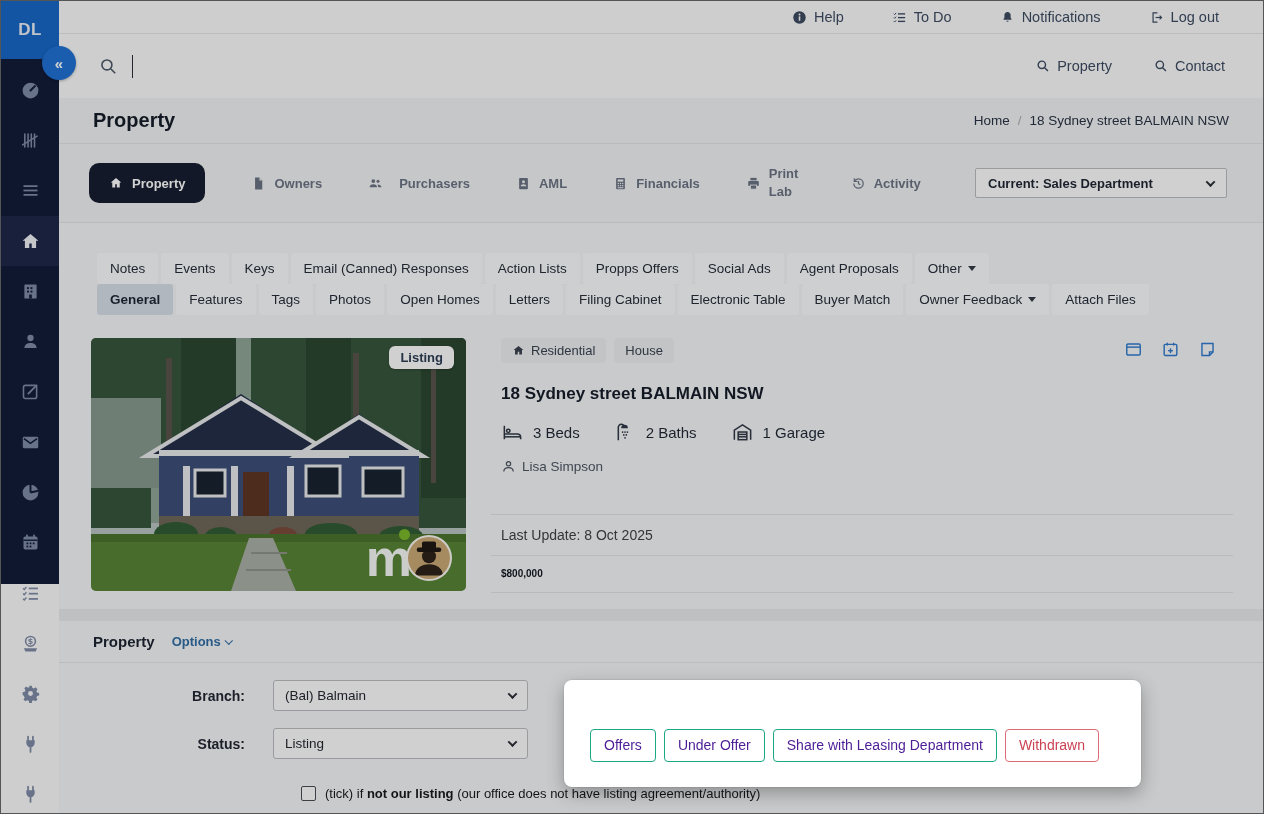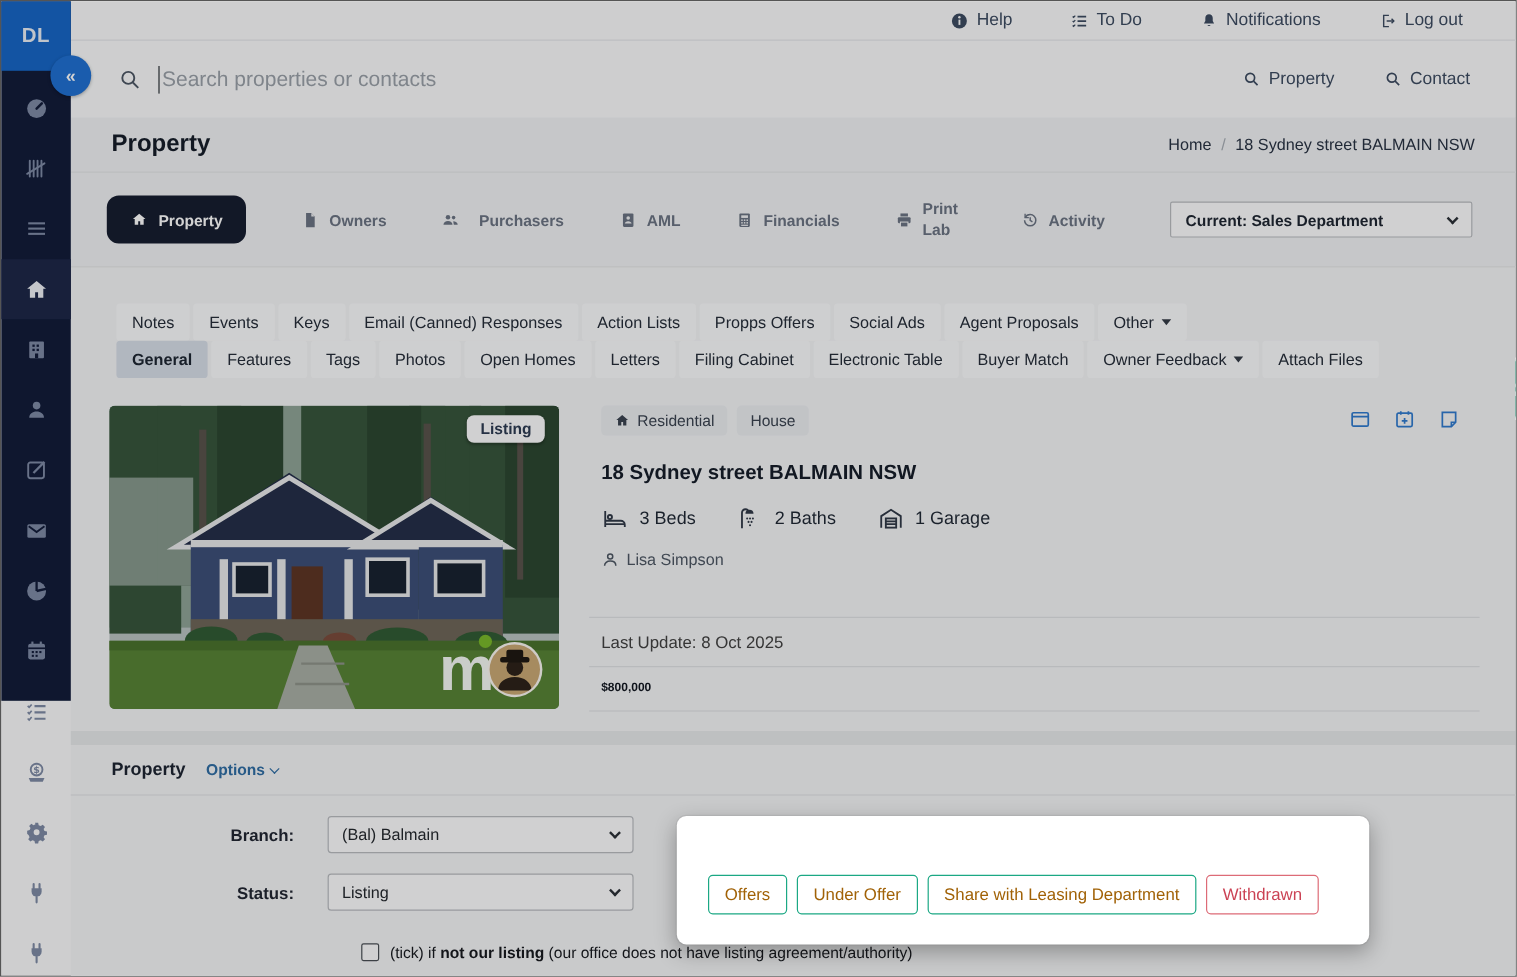--- a/index.html
+++ b/index.html
@@ -6,21 +6,21 @@
   html,body { background:#888; }
   body { font-family:"Liberation Sans", sans-serif; }
   #frame { position:relative; width:1264px; height:814px; background:#fafbfc; overflow:hidden;
            border:1px solid #555; }
 
   
   .dim-overlay { position:absolute; inset:0; background:rgba(10,10,12,0.185); z-index:40; pointer-events:none; }
   .spotlight { position:absolute; left:563px; top:679px; width:577px; height:107px; background:#fff;
                border-radius:8px; z-index:45; box-shadow:0 0 0 1px rgba(0,0,0,.05), 0 6px 18px rgba(0,0,0,.30);
                display:flex; align-items:flex-start; padding:49px 0 0 26px; gap:8px; }
-  .act-btn { background:#fff; border:1px solid #1ba884; color:#a16207; border-radius:4px; font-size:14px;
+  .act-btn { background:#fff; border:1px solid #1ba884; color:#4c1d95; border-radius:4px; font-size:14px;
              height:33px; line-height:31px; padding:0 13px; cursor:pointer; white-space:nowrap;
              font-family:"Liberation Sans",sans-serif; }
   .act-btn.danger { border-color:#dd6b77; color:#cb4254; }
 
   
   .sidebar { position:absolute; left:0; top:0; width:58px; height:583px; background:#101a38; z-index:10; }
   .avatar { width:58px; height:58px; background:#1565c6; color:#e9eef6; font-size:17px; font-weight:bold;
             display:flex; align-items:center; justify-content:center; letter-spacing:.5px; }
   .collapse-chip { position:absolute; left:41px; top:45px; width:34px; height:34px; border-radius:50%;
                    background:#1e6fd2; color:#fff; font-size:15px; font-weight:bold; display:flex;
@@ -309,21 +309,20 @@
         <span>Log out</span>
       </div>
     </div>
 
     <div class="searchbar">
       <svg class="mag" viewBox="0 0 24 24" fill="none" stroke="currentColor" stroke-width="2">
           <circle cx="10" cy="10" r="6.3"></circle>
           <line x1="14.8" y1="14.8" x2="20.5" y2="20.5"></line>
         </svg>
       <span class="caret-bar"></span>
-      <input class="search-input" type="text" value="" placeholder="Search properties or contacts" style="">
       <div class="scope">
         <div class="scope-item">
           <svg viewBox="0 0 24 24" fill="none" stroke="currentColor" stroke-width="2.4">
               <circle cx="10" cy="10" r="6.3"></circle>
               <line x1="14.8" y1="14.8" x2="20.5" y2="20.5"></line>
             </svg>
           <span>Property</span>
         </div>
         <div class="scope-item">
           <svg viewBox="0 0 24 24" fill="none" stroke="currentColor" stroke-width="2.4">

